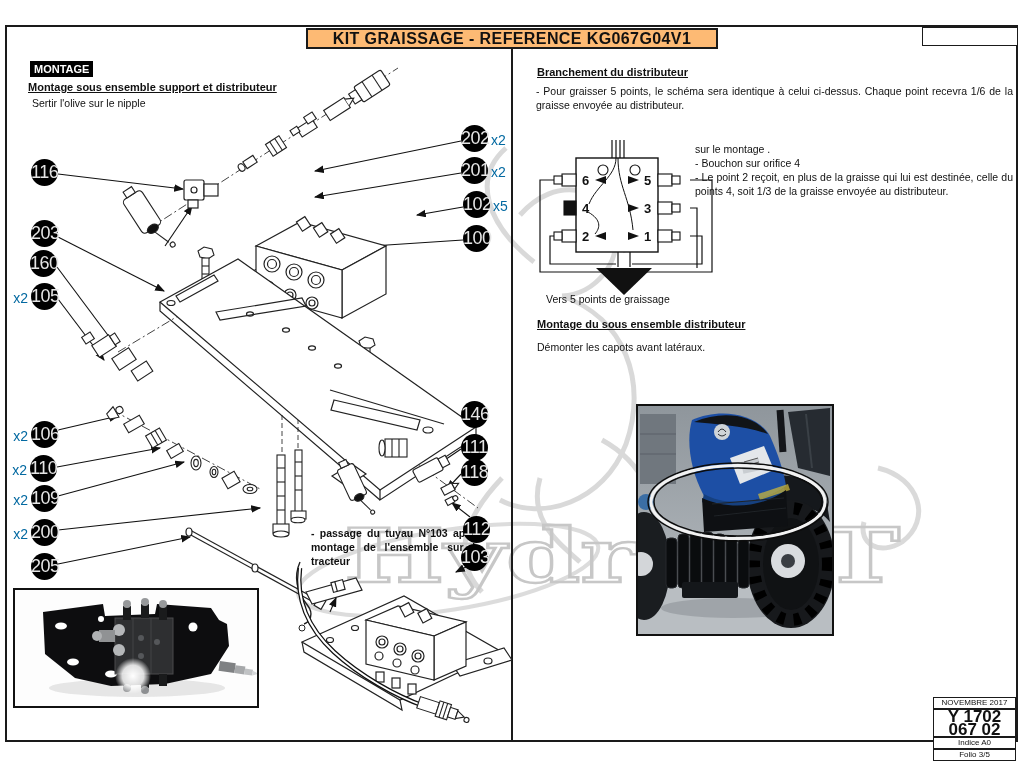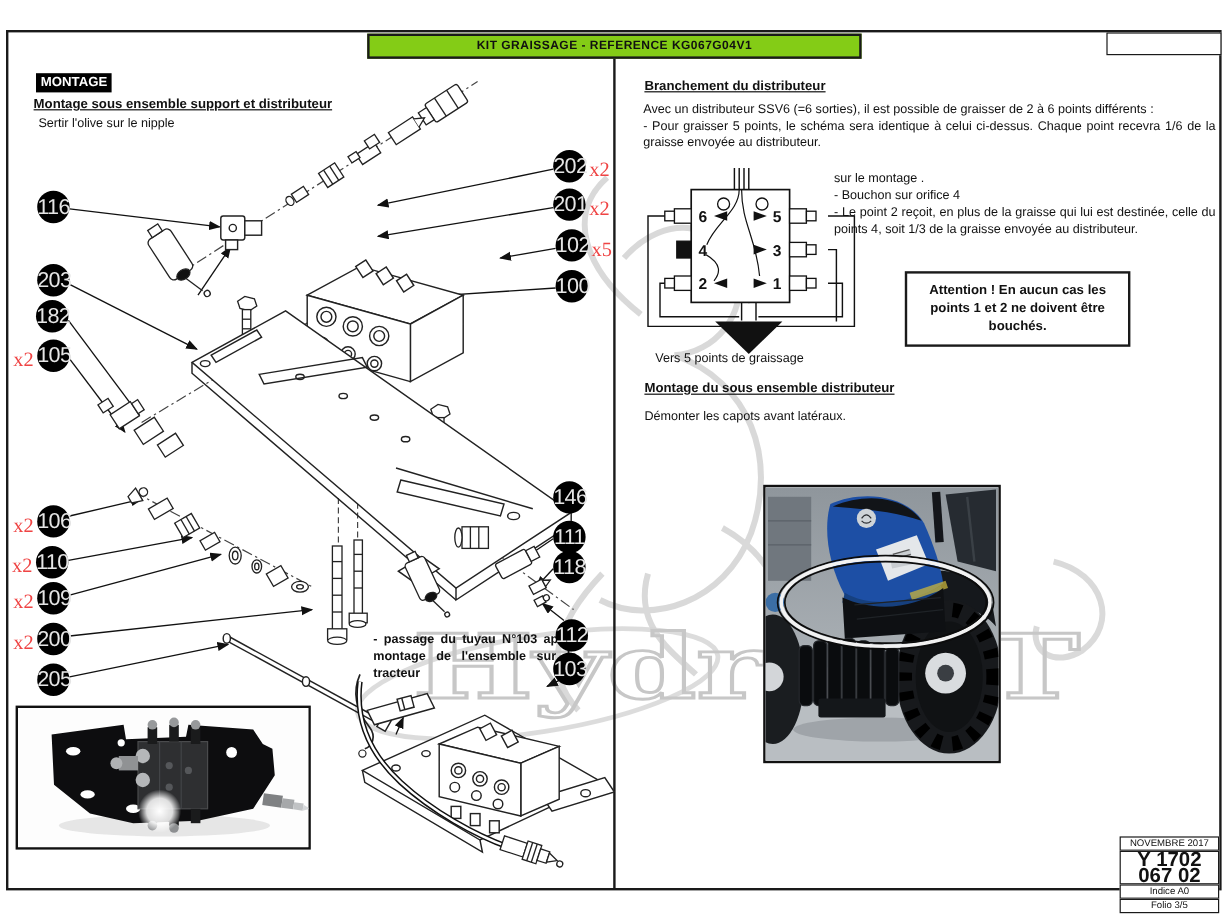--- a/index.html
+++ b/index.html
@@ -3,32 +3,32 @@
 <meta charset="utf-8">
 <style>
   html,body{margin:0;padding:0;background:#ffffff;}
   #page{position:relative;width:1024px;height:768px;background:#ffffff;overflow:hidden;
         font-family:"Liberation Sans","DejaVu Sans",sans-serif;color:#111;}
   .abs{position:absolute;}
   .z1{z-index:1;}
   .z2{z-index:2;}
   .z3{z-index:3;}
   #frame{left:5px;top:25px;right:6px;bottom:26px;border:2px solid #1a1a1a;}
-  #titlebox{left:306px;top:28px;width:408px;height:17px;border:2px solid #1a1a1a;background:#84cc16;
-            font-size:10px;font-weight:bold;letter-spacing:.4px;text-align:center;line-height:17px;}
+  #titlebox{left:306px;top:28px;width:408px;height:17px;border:2px solid #1a1a1a;background:#fdba74;
+            font-size:16px;font-weight:bold;letter-spacing:.4px;text-align:center;line-height:17px;}
   #tr-box{left:922px;top:27px;width:94px;height:17px;border:1.5px solid #1a1a1a;background:#fff;}
   #divider{left:511px;top:45px;width:0;height:696px;border-left:2px solid #1a1a1a;}
   .tag{background:#000;color:#fff;font-weight:bold;font-size:11px;padding:2px 4px;}
   .h1{font-size:11px;font-weight:bold;text-decoration:underline;}
   .txt{font-size:10.5px;line-height:1.32;}
   .just{text-align:justify;}
   .bold{font-weight:bold;margin-left:28px;}
   .co{width:27px;height:27px;border-radius:50%;background:#000;color:#e5e5e5;
       font-size:18px;font-weight:normal;text-align:center;line-height:27px;letter-spacing:-.5px;}
-  .qty{font-size:17px;color:#ef4444;width:24px;font-family:Liberation Serif, serif;}
+  .qty{font-size:14px;color:#0369a1;width:24px;}
   .qtyL{text-align:right;}
   #attention{border:2px solid #1a1a1a;background:#fff;font-size:11px;font-weight:bold;
              text-align:center;line-height:1.35;padding:7px 6px;}
   .photobox{border:2px solid #111;background:#fff;}
   #tblock{font-size:8px;text-align:center;}
   #tblock .row{border:1px solid #1a1a1a;background:#fff;line-height:10px;}
   #tblock .ref{font-size:17px;font-weight:bold;line-height:13px;}
   svg{display:block;}
 </style>
 </head>
@@ -355,21 +355,21 @@
           <line x1="16" y1="-8" x2="16" y2="8"></line>
         <rect x="20" y="-5" width="8" height="10"></rect>
         <polygon points="28,-4 36,0 28,4"></polygon>
         <circle cx="39" cy="2" r="2.5"></circle>
       </g>
     </g>
   </svg>
 
   <div class="abs z3 co" style="left:31px;top:159px">116</div>
   <div class="abs z3 co" style="left:31px;top:220px">203</div>
-  <div class="abs z3 co" style="left:30px;top:250px">182</div>
+  <div class="abs z3 co" style="left:30px;top:250px">160</div>
   <div class="abs z3 co" style="left:31px;top:283px">105</div>
   <span class="abs z3 qty qtyL" style="left:4px;top:290px">x2</span>
   <div class="abs z3 co" style="left:31px;top:421px">106</div>
   <span class="abs z3 qty qtyL" style="left:4px;top:428px">x2</span>
   <div class="abs z3 co" style="left:30px;top:455px">110</div>
   <span class="abs z3 qty qtyL" style="left:3px;top:462px">x2</span>
   <div class="abs z3 co" style="left:31px;top:485px">109</div>
   <span class="abs z3 qty qtyL" style="left:4px;top:492px">x2</span>
   <div class="abs z3 co" style="left:31px;top:519px">200</div>
   <span class="abs z3 qty qtyL" style="left:4px;top:526px">x2</span>
@@ -433,21 +433,20 @@
         <rect x="204" y="72" width="16" height="10" fill="#7f8183"></rect>
         <rect x="220" y="74" width="10" height="8" fill="#a6a8aa"></rect>
         <rect x="230" y="76" width="8" height="6" fill="#c0c2c4"></rect>
         <polygon points="238,77 244,79.5 238,82" fill="#d5d7d9"></polygon>
       </g>
     </svg>
   </div>
 
   <div class="abs z2 h1" style="left:537px;top:66px">Branchement du distributeur</div>
   <div class="abs z2 txt" style="left:536px;top:85px;width:477px">
-    <div class="just">Avec un distributeur SSV6 (=6 sorties), il est possible de graisser de 2 à 6 points différents :</div>
     <div class="just"> - Pour graisser 5 points, le schéma sera identique à celui ci-dessus. Chaque point recevra 1/6 de la graisse envoyée au distributeur.</div>
   </div>
 
   <svg class="abs z2" style="left:526px;top:140px" width="200" height="160" viewBox="0 0 200 160">
     <g stroke="#111" stroke-width="1.2" fill="none">
       <path d="M36,40 H14 V132 H96"></path>
       <path d="M164,40 H186 V132 H104"></path>
       <path d="M36,96 H24 V124 H90"></path>
       <path d="M164,96 H176 V124 H106"></path>
       <path d="M164,68 H171 V128"></path>
@@ -497,21 +496,20 @@
     <polygon points="70,128 126,128 98,155" fill="#111"></polygon>
   </svg>
   <div class="abs z2 txt" style="left:546px;top:293px">Vers 5 points de graissage</div>
 
   <div class="abs z2 txt" style="left:695px;top:143px;width:318px">
     <div>sur le montage .</div>
     <div> - Bouchon sur orifice 4</div>
     <div class="just"> - Le point 2 reçoit, en plus de la graisse qui lui est destinée, celle du points 4, soit 1/3 de la graisse envoyée au distributeur.</div>
   </div>
 
-  <div id="attention" class="abs z2" style="left:754px;top:226px;width:172px">Attention ! En aucun cas les points 1 et 2 ne doivent être bouchés.</div>
 
   <div class="abs z2 h1" style="left:537px;top:318px">Montage du sous ensemble distributeur</div>
   <div class="abs z2 txt" style="left:537px;top:341px">Démonter les capots avant latéraux.</div>
 
   <div class="abs z2 photobox" style="left:636px;top:404px;width:194px;height:228px">
     <svg width="194" height="228" viewBox="0 0 194 228">
       <defs>
         <linearGradient id="bgG" x1="0" y1="0" x2="0" y2="1">
           <stop offset="0%" stop-color="#8f969c"></stop>
           <stop offset="60%" stop-color="#a8aeb3"></stop>

